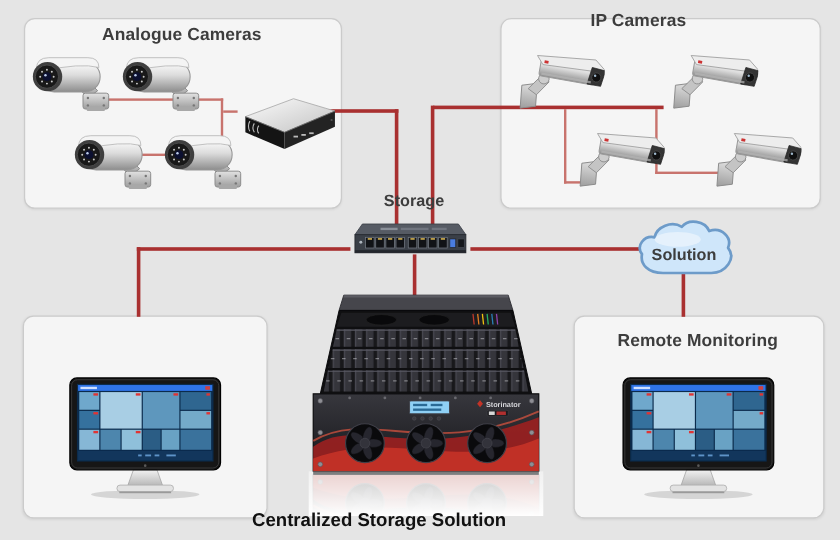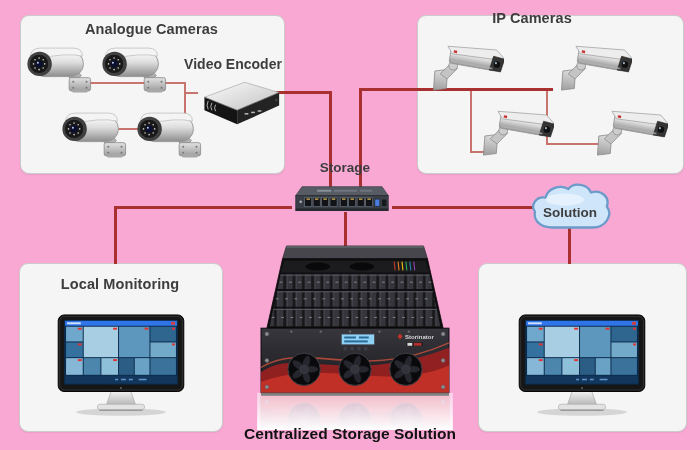--- a/index.html
+++ b/index.html
@@ -1,35 +1,35 @@
 <!DOCTYPE html>
 <html style="--line-red: #a93030; --line-red-light: #c8736d; --box-bg: #f5f5f5; --box-border: #cbcbcb; --label-color: #3d3d3d; --cloud-fill: #cfe6fa; --cloud-border: #6d9bc9; --caption-color: #111111;"><head>
 <meta charset="utf-8">
 <style>
   html,body{margin:0;padding:0;background:#fff;}
   .stage{
-    position:relative;width:700px;height:450px;background:#f9a8d4;overflow:hidden;
+    position:relative;width:700px;height:450px;background:#e5e5e5;overflow:hidden;
     font-family:"Liberation Sans",sans-serif;
   }
   .group-box{
     position:absolute;background:var(--box-bg,#f5f5f5);
     border:1px solid var(--box-border,#cbcbcb);border-radius:9px;
     box-shadow:0 1px 2px rgba(0,0,0,.07);z-index:1;
   }
   .box-title{
     position:absolute;z-index:4;text-align:center;
     font-size:14.5px;font-weight:700;color:var(--label-color,#3d3d3d);
     letter-spacing:.1px;
   }
   .small-label{
     position:absolute;z-index:5;text-align:center;
     font-size:13.5px;font-weight:700;color:var(--label-color,#3d3d3d);
   }
   .caption{
-    position:absolute;z-index:6;text-align:center;
+    position:absolute;z-index:6;text-align:left;
     font-size:15.5px;font-weight:700;color:var(--caption-color,#111);
   }
   .wire{position:absolute;background:var(--line-red,#a93030);z-index:2;}
   .wire-thin{position:absolute;background:var(--line-red-light,#c8736d);z-index:2;}
   .dev{position:absolute;z-index:3;}
   .cloud-path{fill:var(--cloud-fill,#cfe6fa);stroke:var(--cloud-border,#6d9bc9);stroke-width:2.6;stroke-linejoin:round;}
   svg{display:block;}
 </style>
 </head>
 <body>
@@ -211,22 +211,21 @@
     </defs>
   </svg>
 
   <div class="group-box" style="left:20px;top:15px;width:263px;height:157px"></div>
   <div class="group-box" style="left:417px;top:15px;width:265px;height:157px"></div>
   <div class="group-box" style="left:19px;top:263px;width:202px;height:167px"></div>
   <div class="group-box" style="left:478px;top:263px;width:207px;height:167px"></div>
 
   <div class="box-title" style="left:20px;top:21px;width:263px">Analogue Cameras</div>
   <div class="box-title" style="left:417px;top:10px;width:230px">IP Cameras</div>
-  <div class="box-title" style="left:19px;top:276px;width:202px">Local Monitoring</div>
-  <div class="small-label" style="left:180px;top:56px;width:106px;font-size:14px">Video Encoder</div>
+  <div class="box-title" style="left:478px;top:276px;width:207px">Remote Monitoring</div>
   <div class="small-label" style="left:313px;top:160px;width:64px">Storage</div>
   <div class="small-label" style="left:540px;top:205px;width:60px;font-size:13.5px">Solution</div>
   <div class="caption" style="left:210px;top:425px;width:280px">Centralized Storage Solution</div>
 
   <div class="wire" style="left:272px;top:91px;width:60px;height:3px"></div>
   <div class="wire" style="left:329px;top:91px;width:3px;height:97px"></div>
   <div class="wire" style="left:359px;top:88px;width:3px;height:100px"></div>
   <div class="wire" style="left:361px;top:88px;width:192px;height:3px"></div>
   <div class="wire" style="left:114px;top:206px;width:178px;height:3px"></div>
   <div class="wire" style="left:114px;top:206px;width:3px;height:58px"></div>

